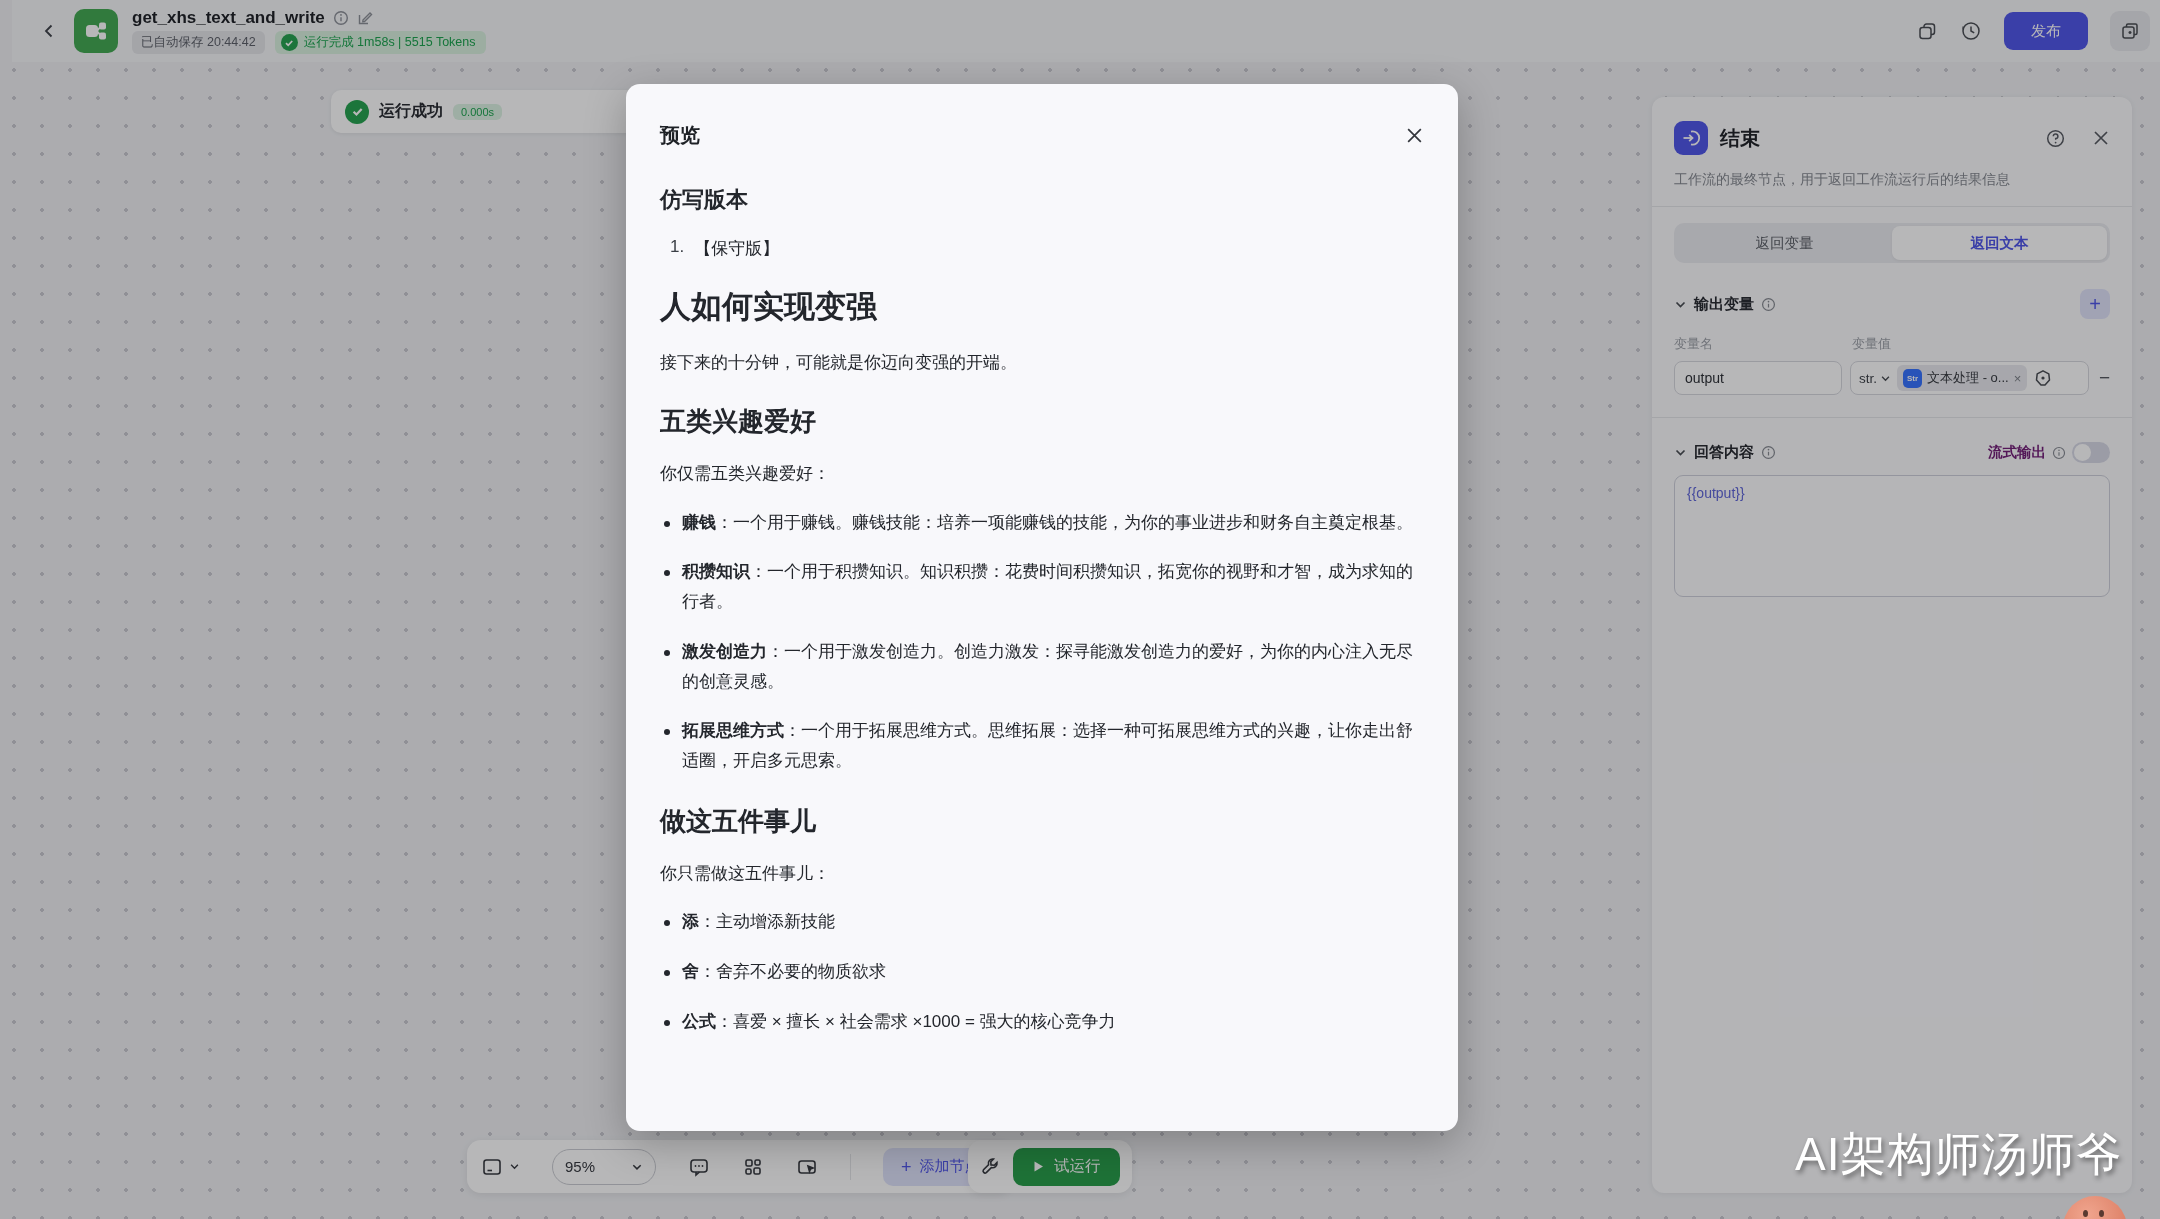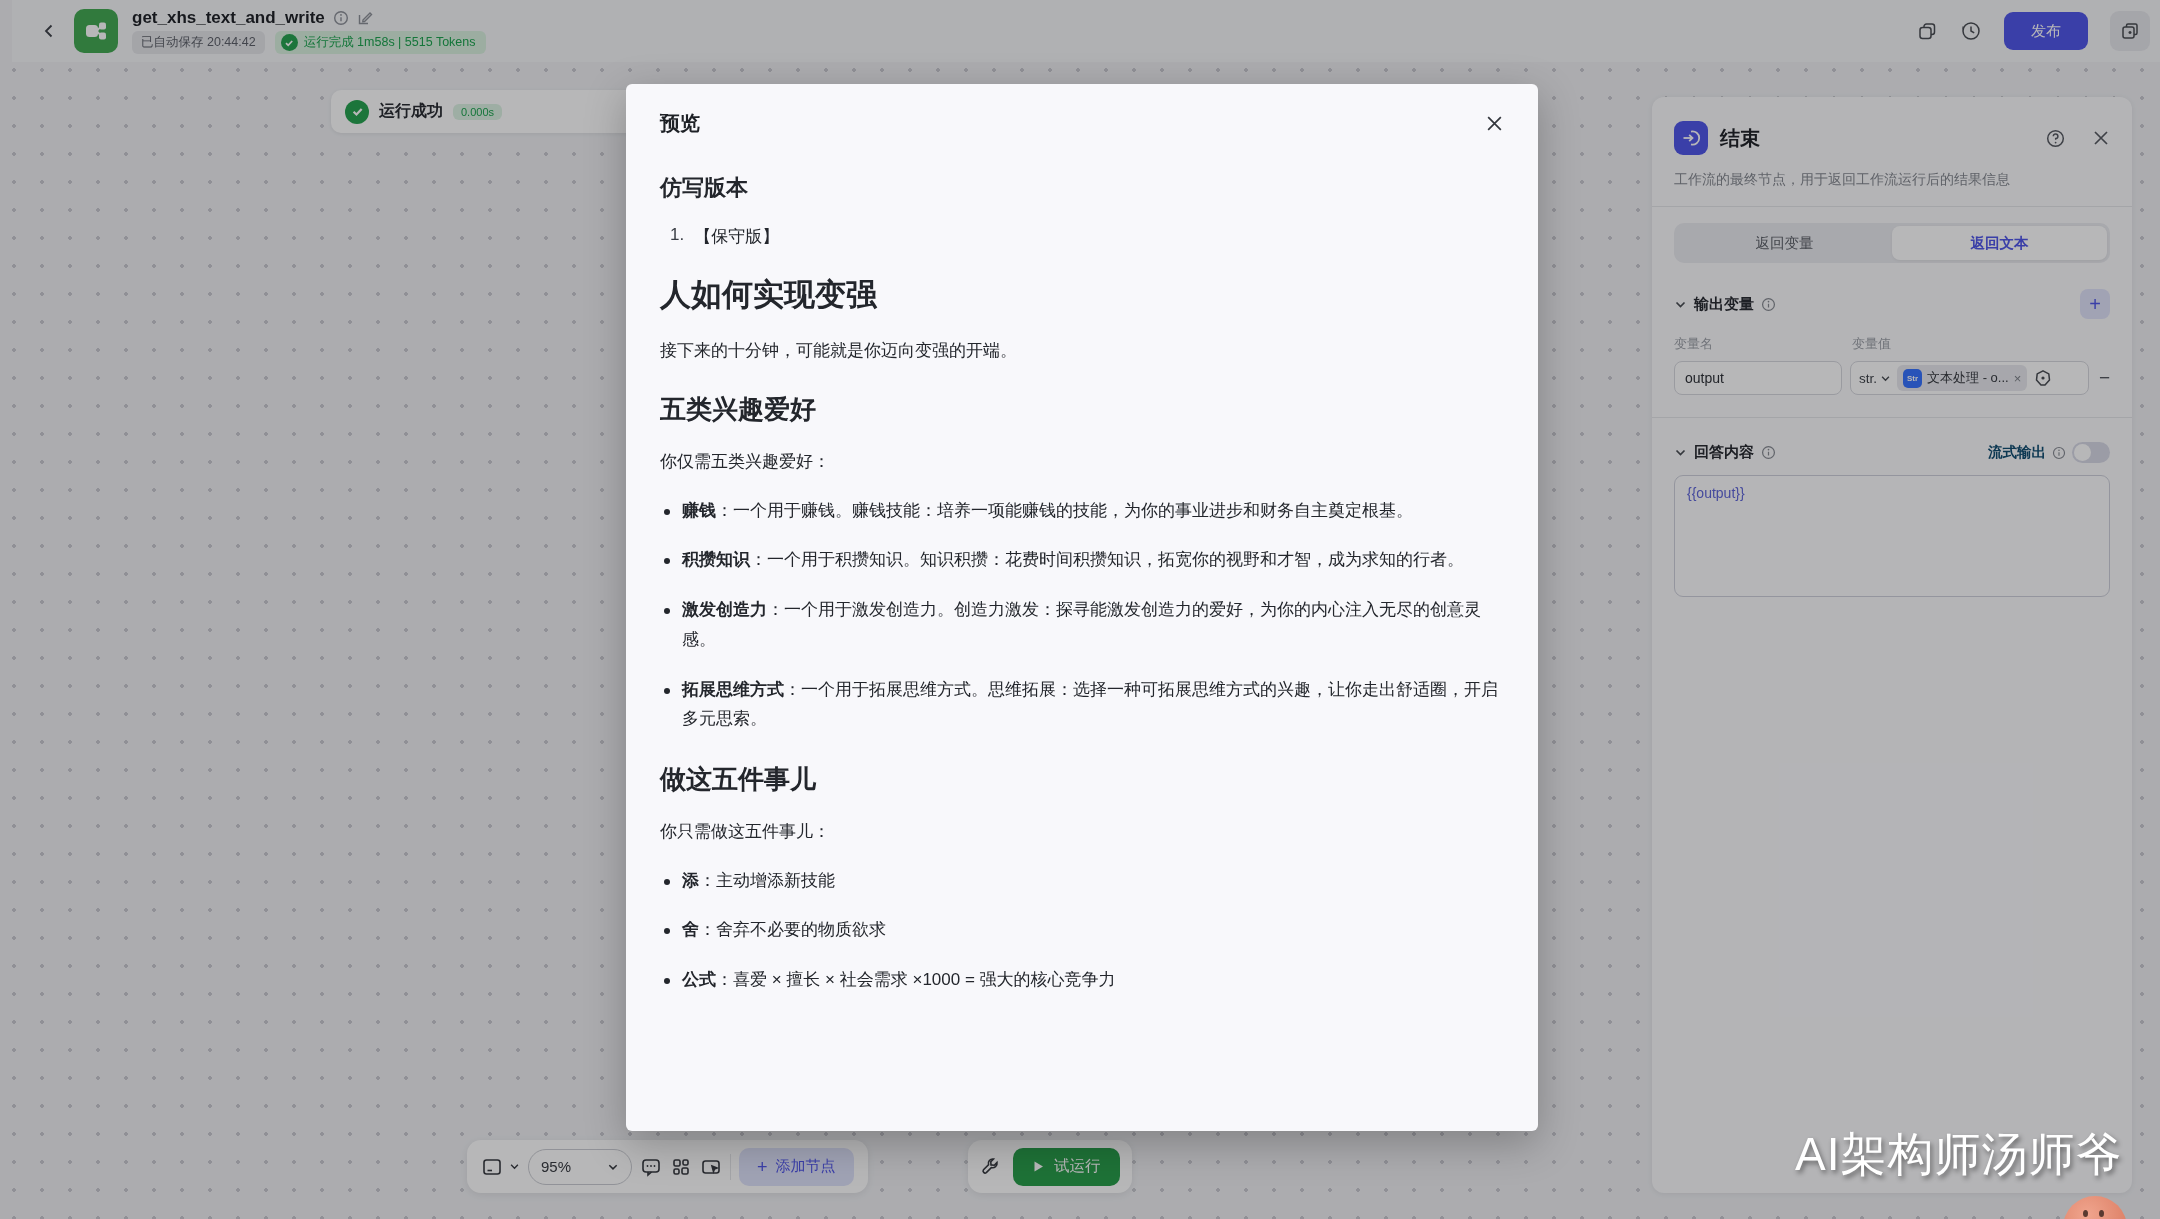--- a/index.html
+++ b/index.html
@@ -55,35 +55,35 @@
   .valgroup{display:flex;align-items:center;height:34px;border:1px solid #D6D7DD;border-radius:8px;background:#fff;padding:0 6px 0 8px;gap:6px;flex:1;}
   .vtype{font-size:13.5px;color:#3A3E45;display:flex;align-items:center;gap:3px;cursor:pointer;}
   .refchip{display:flex;align-items:center;gap:5px;background:#E8E9EE;border-radius:6px;height:26px;padding:0 6px;cursor:pointer;}
   .stricon{width:19px;height:19px;border-radius:5px;background:#3370FF;color:#fff;font-size:8px;font-weight:bold;display:flex;align-items:center;justify-content:center;}
   .refchip .rlabel{font-size:13px;color:#33363C;text-align:right;}
   .refchip .x{color:#7A7E85;font-size:13px;}
   .gearwrap{color:#45494F;display:flex;cursor:pointer;}
   .minusbtn{margin-left:2px;color:#53575E;font-size:19px;background:none;border:none;cursor:pointer;}
   .ans-head{display:flex;align-items:center;gap:7px;margin-top:24px;}
   .stream{margin-left:auto;display:flex;align-items:center;gap:6px;}
-  .stream-label{font-size:14.5px;font-weight:bold;color:#0c4a6e;}
+  .stream-label{font-size:14.5px;font-weight:bold;color:#701a75;}
   .toggle{width:38px;height:21px;border-radius:11px;background:#D7D9E6;position:relative;cursor:pointer;}
   .toggle .knob{position:absolute;left:2px;top:2px;width:17px;height:17px;border-radius:50%;background:#fff;}
   .answerbox{margin-top:12px;height:122px;border:1px solid #CDCFDA;border-radius:9px;background:#FDFDFE;padding:9px 12px;font-size:14px;color:#5C63D8;}
   
-  .toolbar1{position:absolute;left:467px;top:1140px;height:53px;background:#FFFFFF;border-radius:14px;display:flex;align-items:center;padding:0 14px;gap:8px;z-index:10;box-shadow:0 2px 8px rgba(0,0,0,.08);}
+  .toolbar1{position:absolute;left:467px;top:1140px;height:53px;background:#FFFFFF;border-radius:14px;display:flex;align-items:center;padding:0 14px;gap:32px;z-index:10;box-shadow:0 2px 8px rgba(0,0,0,.08);}
   .toolbar2{position:absolute;left:968px;top:1140px;height:53px;background:#FFFFFF;border-radius:14px;display:flex;align-items:center;padding:0 12px;gap:12px;z-index:10;box-shadow:0 2px 8px rgba(0,0,0,.08);}
   .t-icon{color:#33363C;display:flex;align-items:center;cursor:pointer;}
   .zoomsel{display:flex;align-items:center;justify-content:space-between;width:104px;height:36px;border:1.5px solid #C9CBD1;border-radius:18px;padding:0 12px;font-size:15px;color:#33363C;cursor:pointer;}
   .vline{width:1px;height:26px;background:#E4E5E9;}
   .addnode{display:flex;align-items:center;gap:8px;background:#DFE2FB;color:#4D53E8;font-size:15px;border:none;border-radius:10px;height:38px;padding:0 18px;cursor:pointer;}
   .runbtn{display:flex;align-items:center;gap:9px;background:#259C47;color:#fff;font-size:15.5px;border:none;border-radius:10px;height:38px;padding:0 19px;cursor:pointer;}
   
   .overlay{position:absolute;inset:0;background:rgba(15,16,20,0.30);z-index:40;}
-  .modal{position:absolute;left:626px;top:84px;width:912px;height:1047px;background:#F8F8FB;border-radius:6px;z-index:50;padding:26px 34px;box-shadow:0 12px 40px rgba(0,0,0,.25);}
+  .modal{position:absolute;left:626px;top:84px;width:832px;height:1047px;background:#F8F8FB;border-radius:14px;z-index:50;padding:38px 34px;box-shadow:0 12px 40px rgba(0,0,0,.25);}
   .modal-head{display:flex;align-items:center;}
   .modal-title{font-size:20px;font-weight:bold;color:#1E2126;}
   .modal-close{margin-left:auto;color:#33363C;cursor:pointer;display:flex;}
   .doc{margin-top:36px;font-size:17px;color:#23262C;}
   .doc h3{font-size:22px;font-weight:bold;margin-bottom:22px;}
   .doc .olrow{display:flex;gap:10px;margin-left:10px;margin-bottom:4px;}
   .doc .olnum{color:#3A3E45;}
   .doc h1{font-size:31px;font-weight:bold;margin-top:26px;}
   .doc h2{font-size:26px;font-weight:bold;margin-top:28px;}
   .doc p{margin-top:22px;line-height:1.55;}

